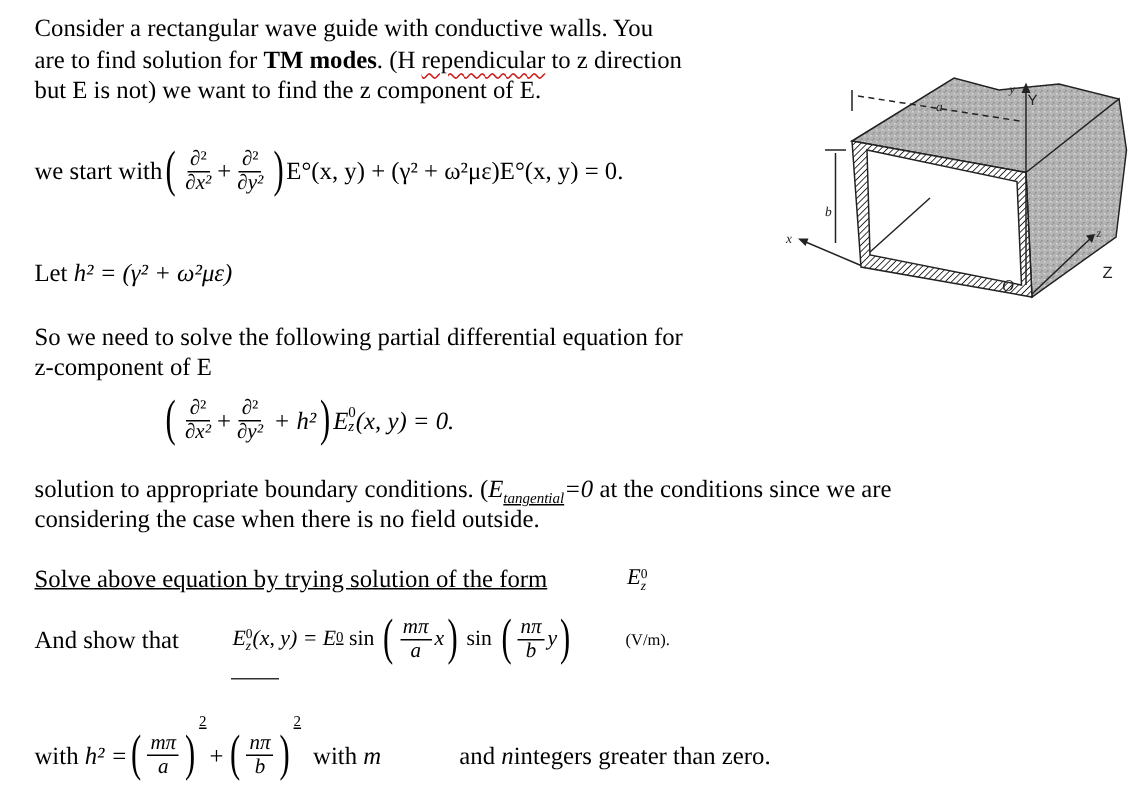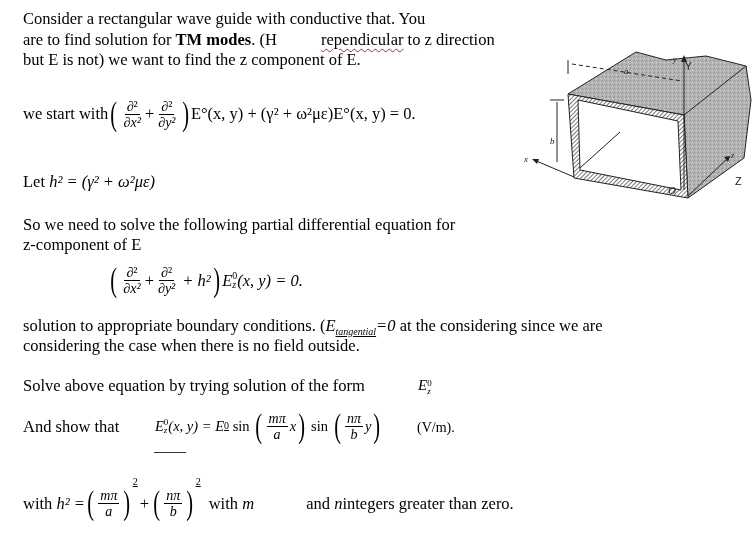--- a/index.html
+++ b/index.html
@@ -8,28 +8,28 @@
     font-family: "Liberation Serif", serif; color: #000;
   }
   .txt { position: absolute; font-size: 16.5px; line-height: 19px; white-space: nowrap; }
   .it { font-style: italic; }
   .b { font-weight: bold; }
   .frac { display: inline-flex; flex-direction: column; align-items: center; vertical-align: middle; margin: 0 2px; }
   .frac .num { border-bottom: 1px solid #000; padding: 0 2px; line-height: 15px; font-size: 14px; }
   .frac .den { line-height: 15px; font-size: 14px; padding: 0 2px; }
   .paren { display: inline-block; vertical-align: middle; font-size: 34px; line-height: 34px; transform: scaleX(0.6); font-weight: 100; }
   sup, sub { font-size: 10px; line-height: 0; text-decoration: underline; }
-  .squig { text-decoration: underline wavy #d02020; text-decoration-thickness: 1px; text-underline-offset: 3px; margin-left: 40px; }
+  .squig { text-decoration: underline wavy #d02020; text-decoration-thickness: 1px; text-underline-offset: 3px; }
   .ebar { position: absolute; left: 154px; top: 452px; width: 32px; height: 1px; background: #333; }
   #diagram { position: absolute; left: 506px; top: 40px; }
 </style>
 </head>
 <body>
 
-<div class="txt" style="left:23px; top:9px;">Consider a rectangular wave guide with conductive that.  You</div>
+<div class="txt" style="left:23px; top:9px;">Consider a rectangular wave guide with conductive walls.  You</div>
 <div class="txt" style="left:23px; top:30px;"><span>are to find solution for </span><span class="b">TM modes</span><span>.  (H </span><span class="squig">rependicular</span><span> to z direction</span></div>
 <div class="txt" style="left:23px; top:50px;">but E is not) we want to find the z component of E.</div>
 
 <div class="txt" style="left:23px; top:92px; line-height:40px; height:44px; display:flex; align-items:center;">
   <span>we start with</span>
   <span class="paren">(</span>
   <span class="frac">
       <span class="num">∂²</span>
       <span class="den it">∂x²</span>
     </span>
@@ -61,24 +61,24 @@
   <span class="it" style="margin-left:3px;">+ h²</span>
   <span class="paren">)</span>
   <span class="it">E</span>
     <span style="display:inline-flex;flex-direction:column;font-size:10px;line-height:9px;">
       <span>0</span>
       <span class="it">z</span>
     </span>
     <span class="it">(x, y) = 0.</span>
 </div>
 
-<div class="txt" style="left:23px; top:316px;"><span>solution to appropriate boundary conditions.  (</span><span class="it">E</span><sub class="it">tangential</sub><span class="it">=0</span><span> at the considering since we are</span></div>
+<div class="txt" style="left:23px; top:316px;"><span>solution to appropriate boundary conditions.  (</span><span class="it">E</span><sub class="it">tangential</sub><span class="it">=0</span><span> at the conditions since we are</span></div>
 <div class="txt" style="left:23px; top:336px;">considering the case when there is no field outside.</div>
 
-<div class="txt" style="left:23px; top:376px;"><span>Solve above equation by trying solution of the form</span></div>
+<div class="txt" style="left:23px; top:376px;text-decoration:underline;"><span>Solve above equation by trying solution of the form</span></div>
 <div class="txt it" style="left:418px; top:376px; font-size:15px;"><span>E</span><span style="display:inline-flex;flex-direction:column;font-size:9px;line-height:8px;vertical-align:middle;font-style:normal;">
       <span>0</span>
       <span class="it">z</span>
     </span></div>
 
 <div class="txt" style="left:23px; top:417px;">And show that</div>
 <div class="txt" style="left:155px; top:404px; height:44px; display:flex; align-items:center; font-size:14.5px;">
   <span class="it">E</span>
     <span style="display:inline-flex;flex-direction:column;font-size:9px;line-height:8px;">
       <span>0</span>
@@ -96,21 +96,21 @@
   <span class="paren">)</span>
   <span style="white-space:pre;"> sin </span>
   <span class="paren">(</span>
   <span class="frac">
       <span class="num it">nπ</span>
       <span class="den it">b</span>
     </span>
   <span class="it">y</span>
   <span class="paren">)</span>
 </div>
-<div class="txt" style="left:417px; top:418px; font-size:14px;">(V/m).</div>
+<div class="txt" style="left:417px; top:418px; font-size:11px;">(V/m).</div>
 <div class="ebar"></div>
 
 <div class="txt" style="left:23px; top:478px; height:50px; display:flex; align-items:center;">
   <span style="white-space:pre;">with </span>
   <span class="it">h² =</span>
   <span class="paren">(</span>
   <span class="frac">
       <span class="num it">mπ</span>
       <span class="den it">a</span>
     </span>

